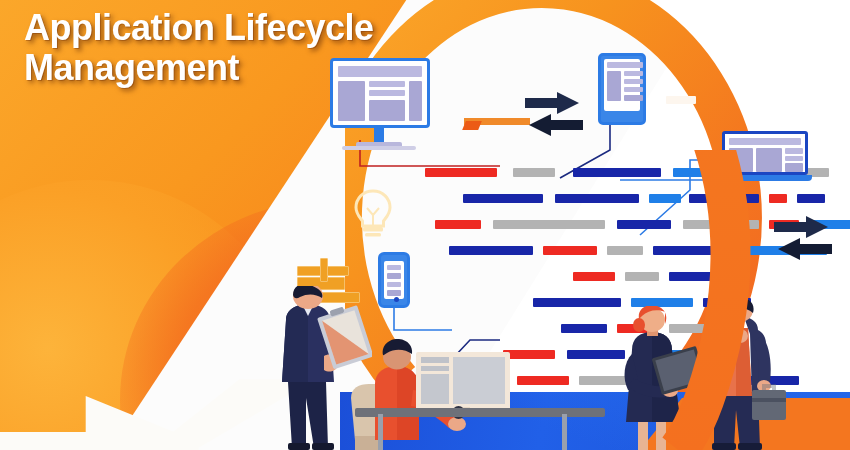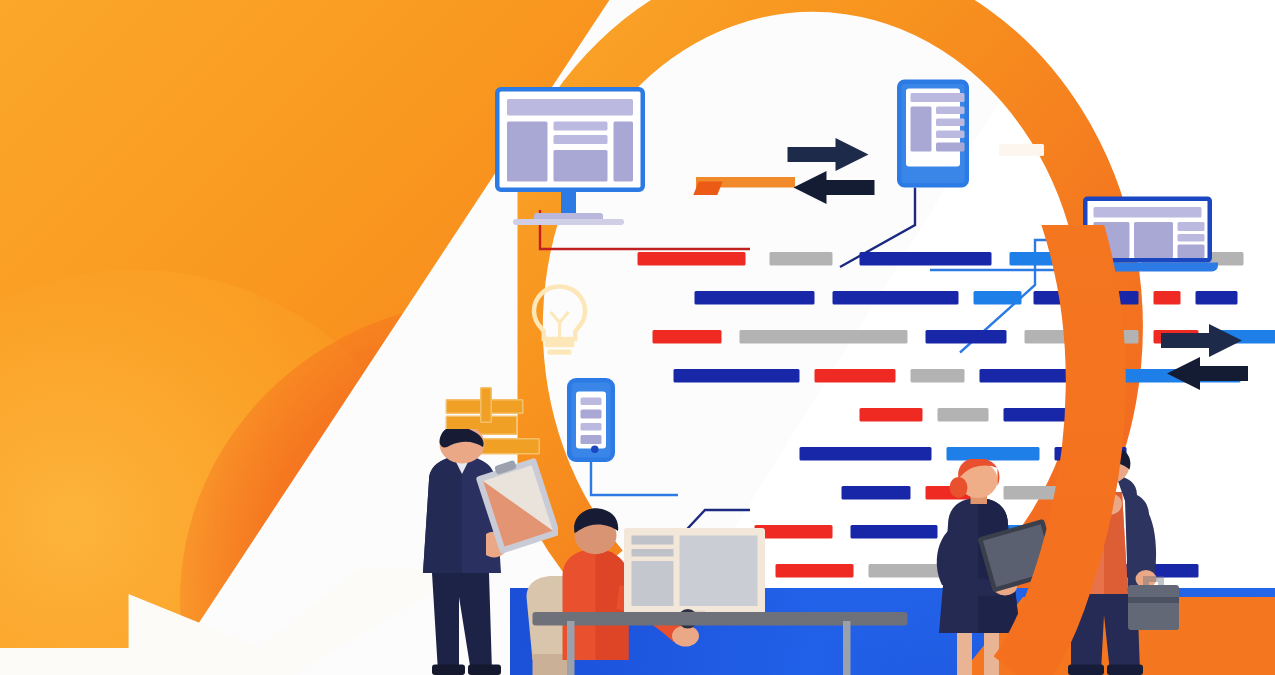--- a/index.html
+++ b/index.html
@@ -425,14 +425,16 @@
   <svg class="abs" style="left:600px;top:150px;" width="180" height="300" viewBox="0 0 180 300">
     <defs>
       <linearGradient id="ringGrad2" x1="0" y1="0" x2="0" y2="1">
         <stop offset="0%" stop-color="#F4761F"></stop>
         <stop offset="100%" stop-color="#F4701F"></stop>
       </linearGradient>
     </defs>
     <path d="M 112 -10 C 136 60 140 150 104 250 C 96 272 86 290 78 300" fill="none" stroke="url(#ringGrad2)" stroke-width="40"></path>
   </svg>
 
+  <div class="abs" id="title">Application Lifecycle
+Management</div>
 
 </div>
 
 </body></html>

